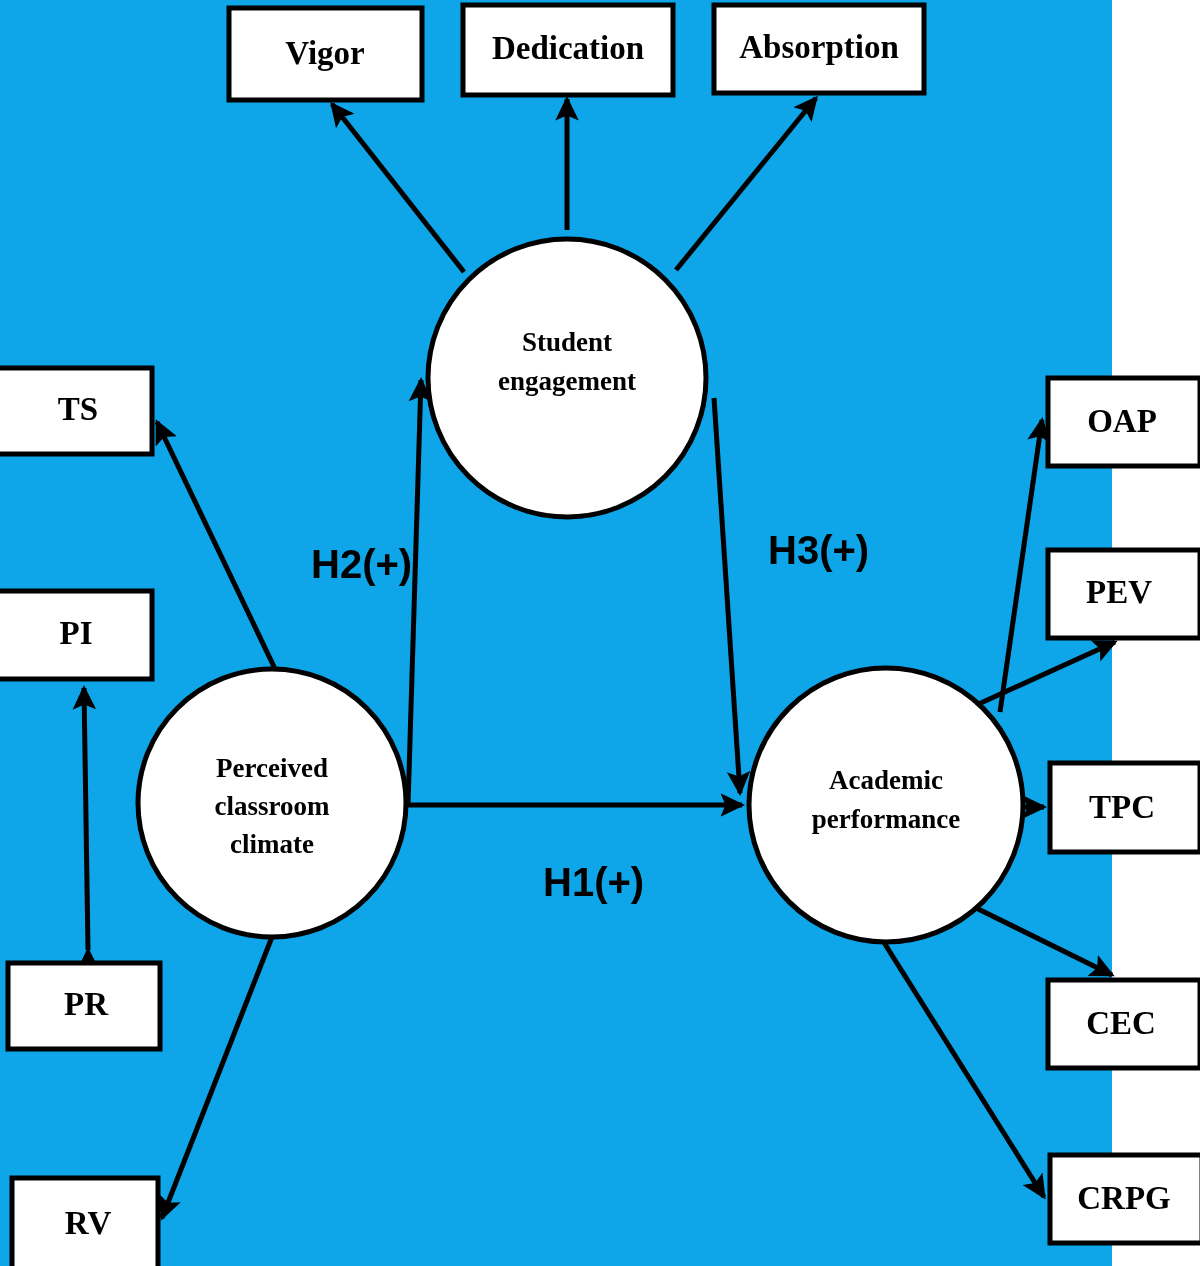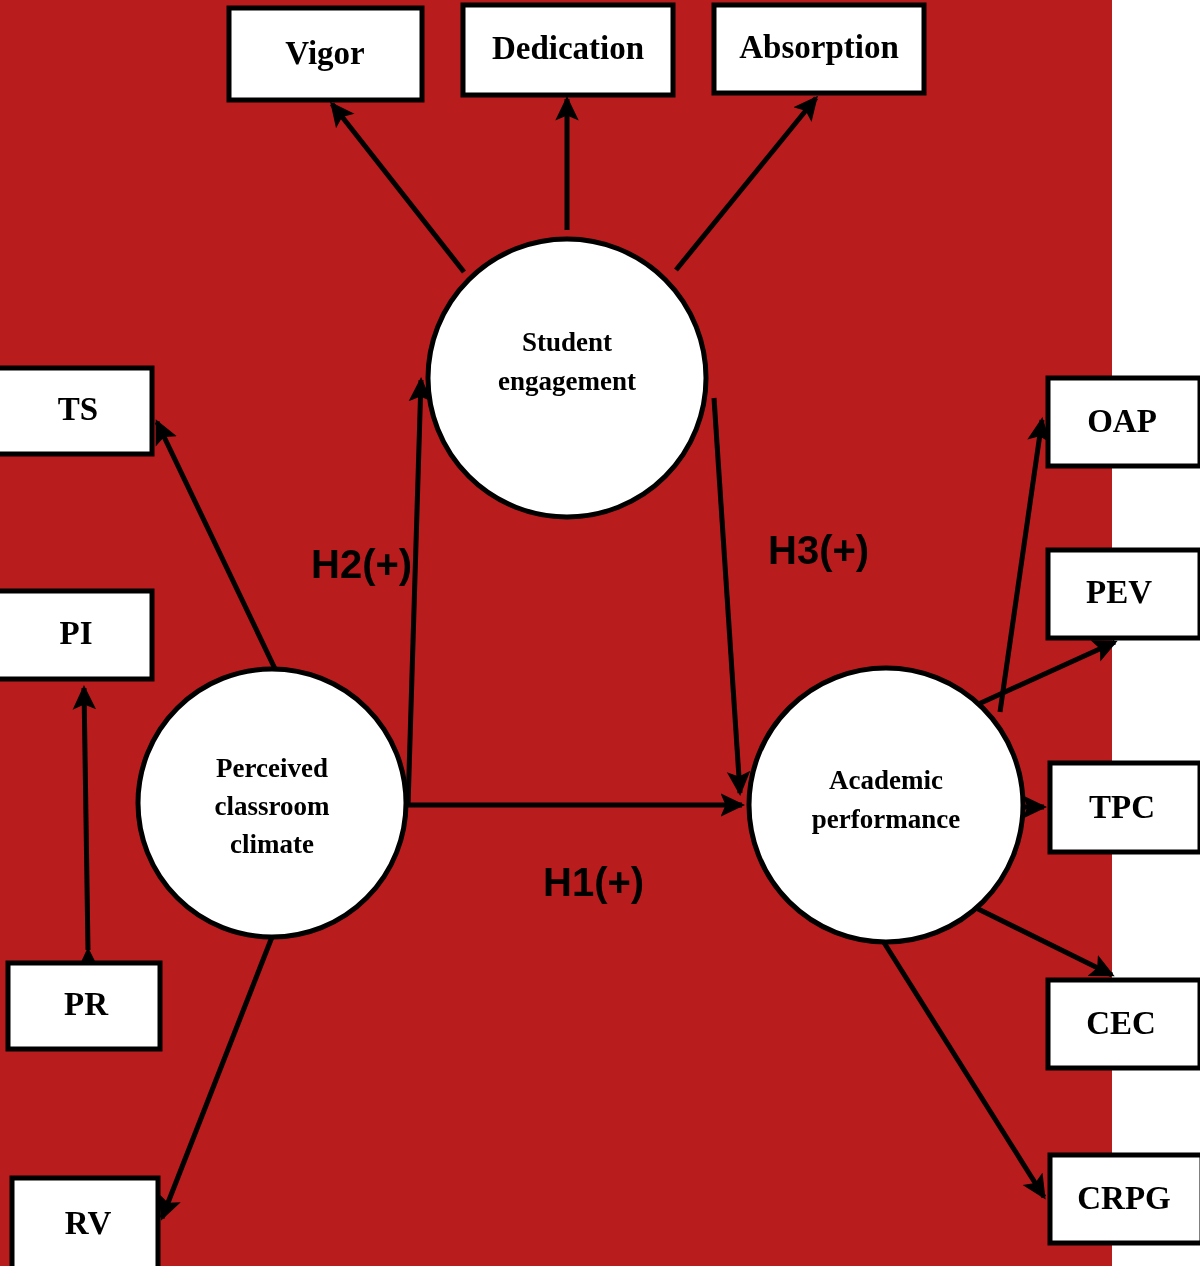--- a/index.html
+++ b/index.html
@@ -10,21 +10,21 @@
   body {
     width: 1200px;
     height: 1266px;
     font-family: "Liberation Serif", serif;
     overflow: hidden;
   }
   #diagram-root {
     position: relative;
     width: 1112px;
     height: 1266px;
-    background: #b91c1c;
+    background: #0ea5e9;
   }
   svg.diagram-canvas {
     position: absolute;
     top: 0;
     left: 0;
     width: 1200px;
     height: 1266px;
     display: block;
   }
   .node-box {

